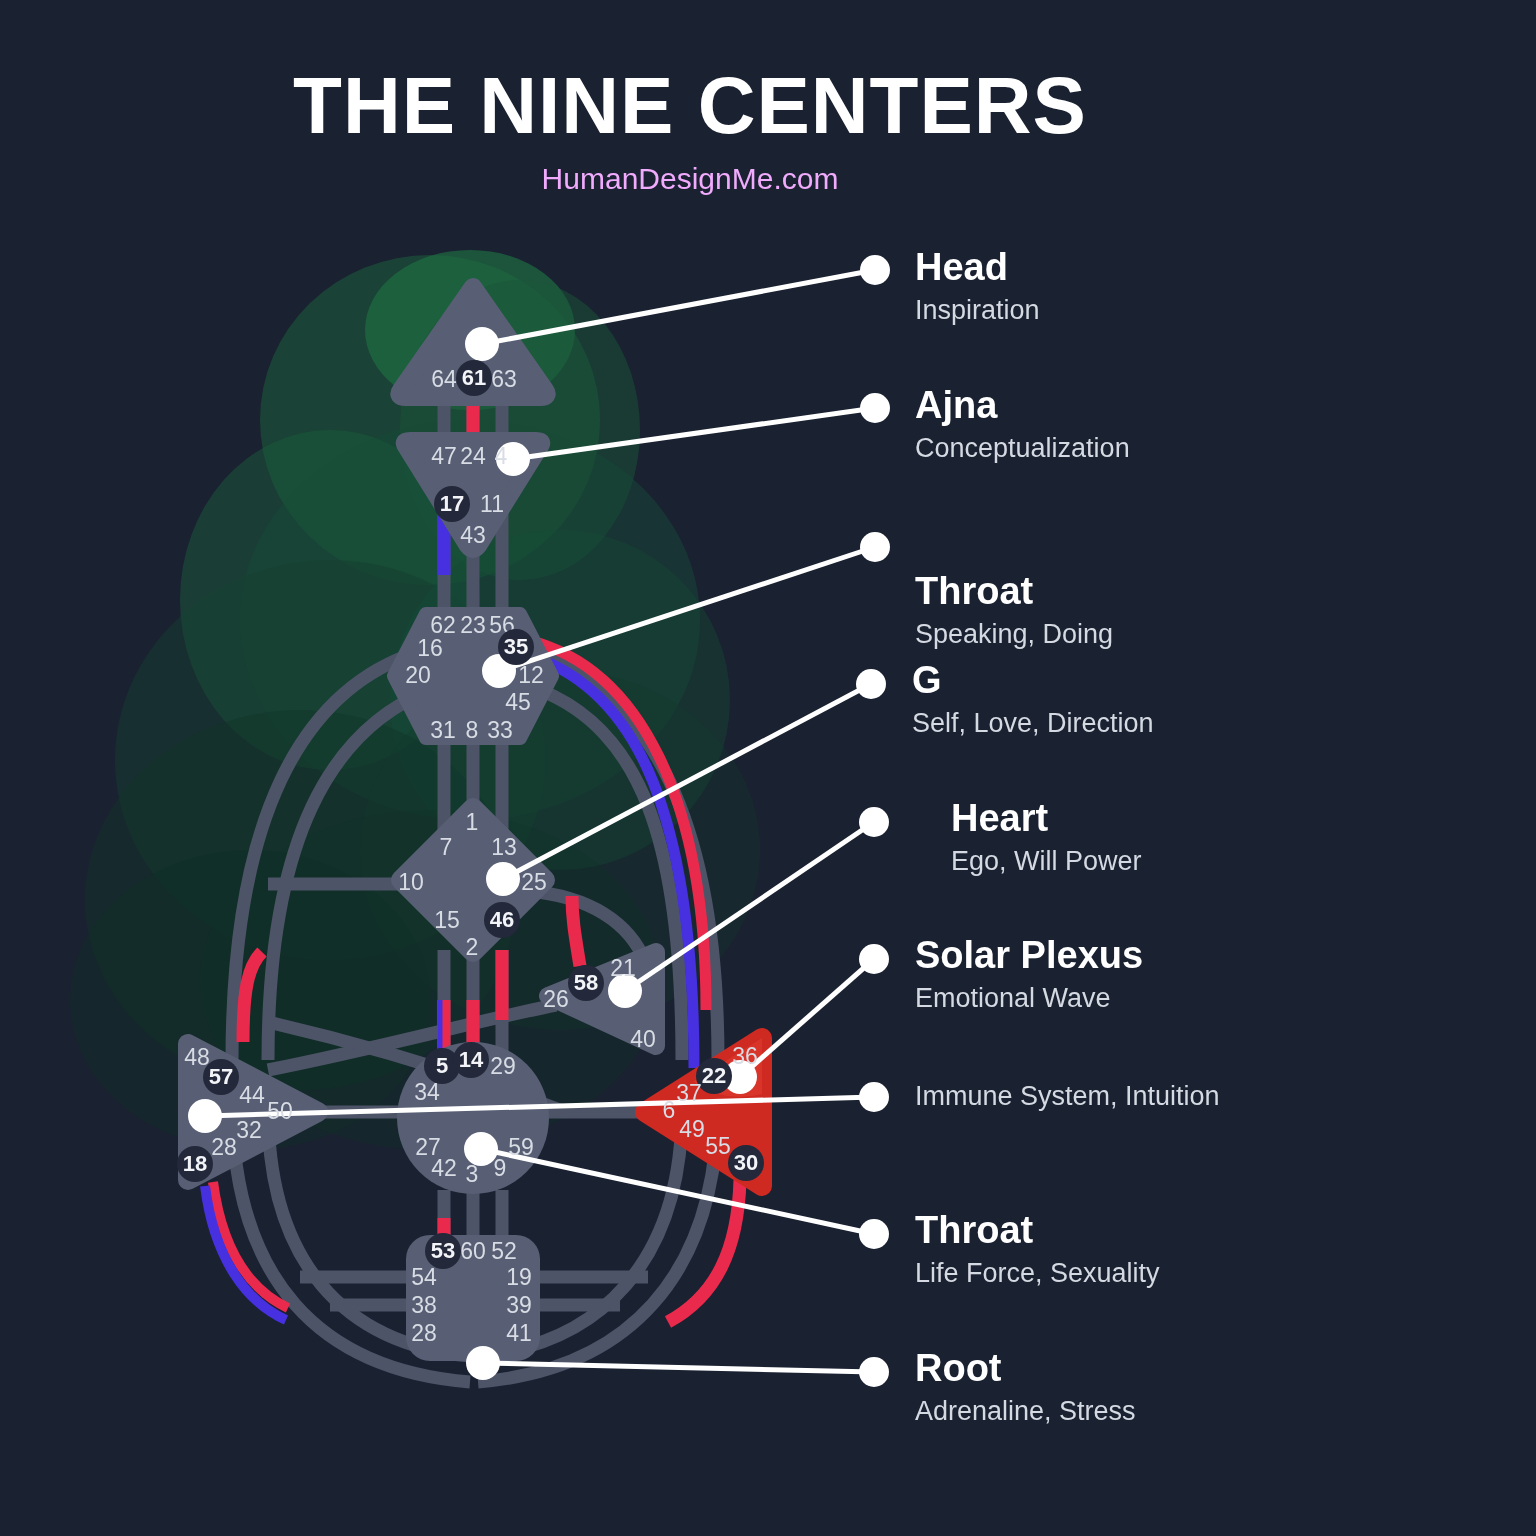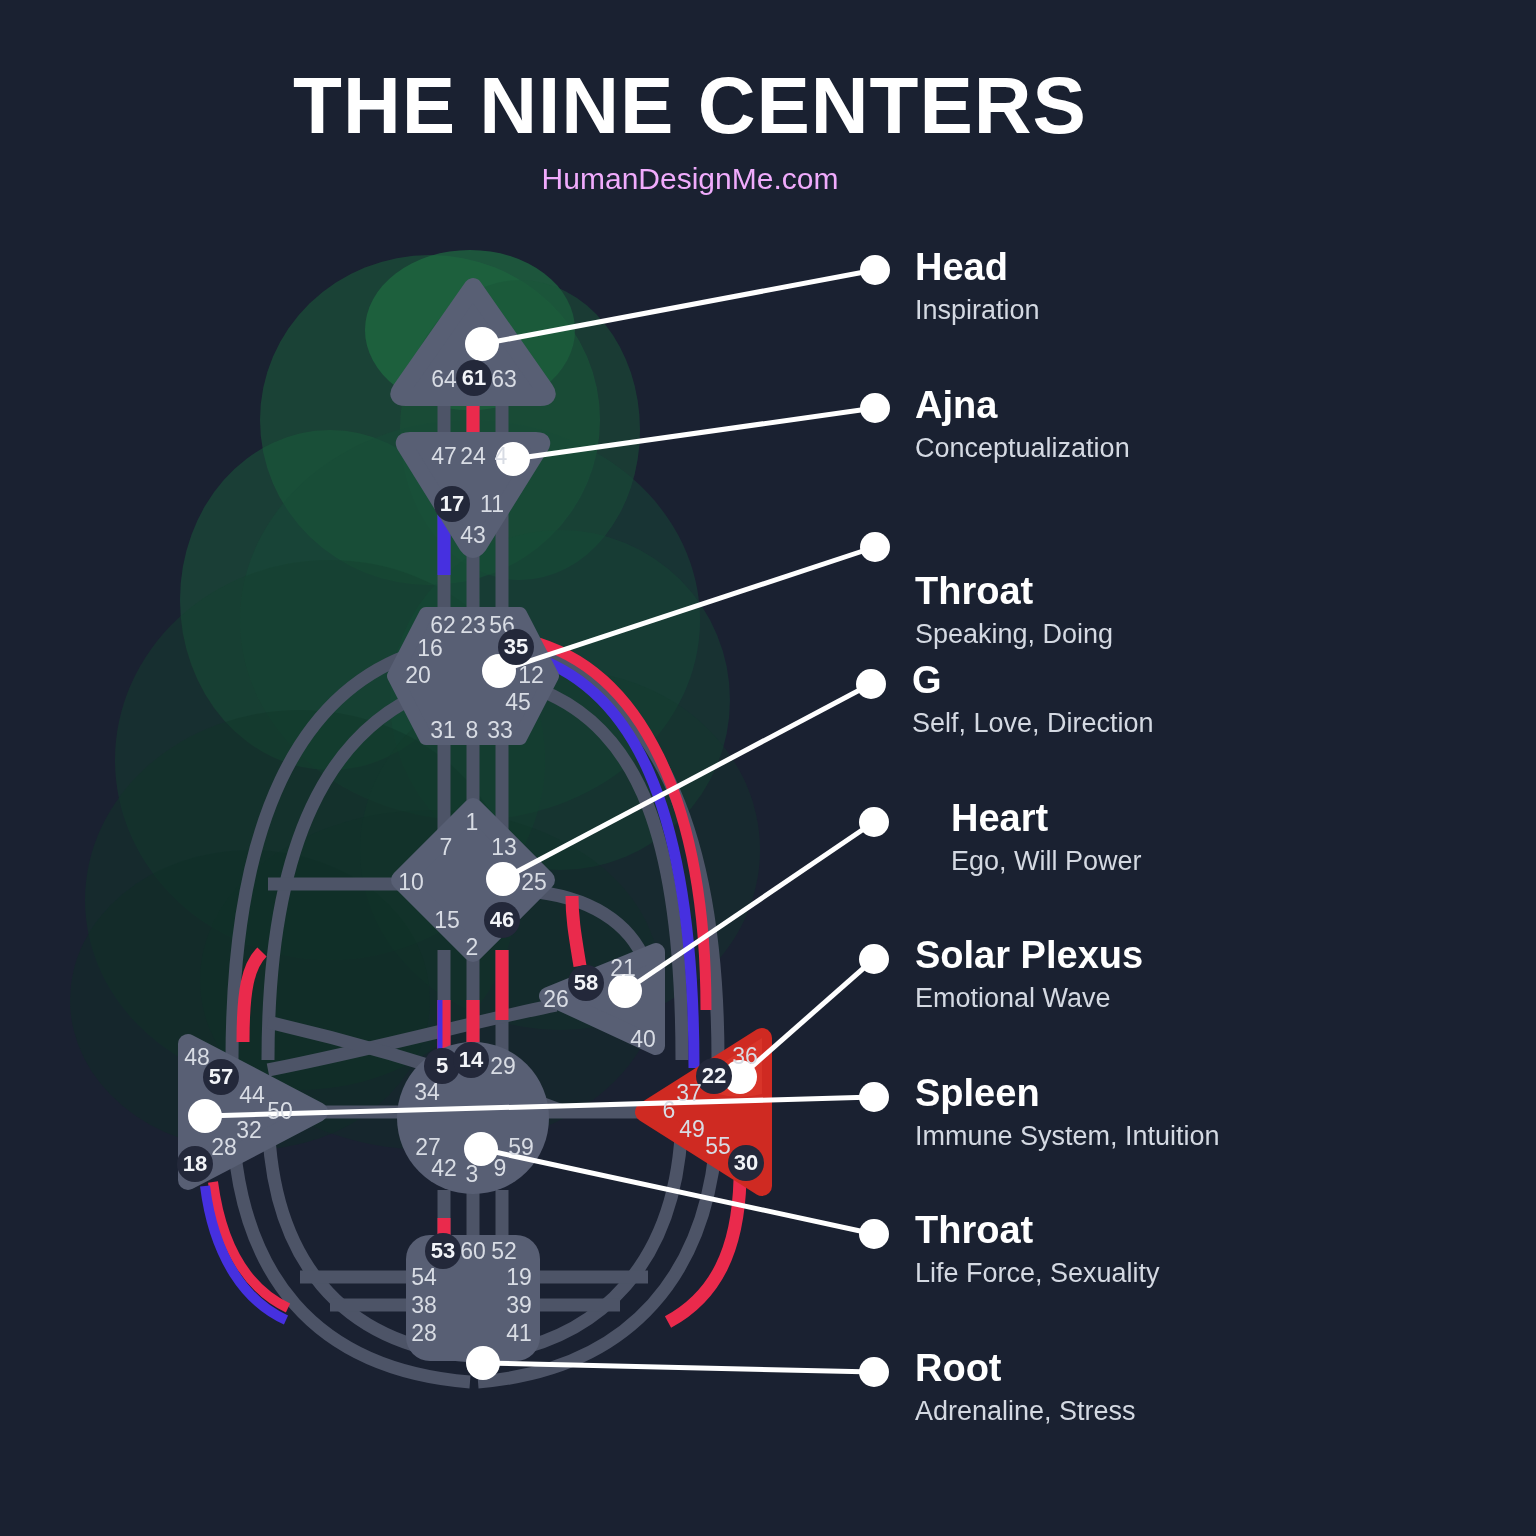--- a/index.html
+++ b/index.html
@@ -265,21 +265,20 @@
       </div>
       <div class="legend" style="left: 915px; top: 799px; margin-left: 36px;">
         <div class="lg-title">Heart</div>
         <div class="lg-sub">Ego, Will Power</div>
       </div>
       <div class="legend" style="left: 915px; top: 936px;">
         <div class="lg-title">Solar Plexus</div>
         <div class="lg-sub">Emotional Wave</div>
       </div>
       <div class="legend" style="left: 915px; top: 1074px;">
-        <div class="lg-title">Spleen</div>
         <div class="lg-sub">Immune System, Intuition</div>
       </div>
       <div class="legend" style="left: 915px; top: 1211px;">
         <div class="lg-title">Throat</div>
         <div class="lg-sub">Life Force, Sexuality</div>
       </div>
       <div class="legend" style="left: 915px; top: 1349px;">
         <div class="lg-title">Root</div>
         <div class="lg-sub">Adrenaline, Stress</div>
       </div>

